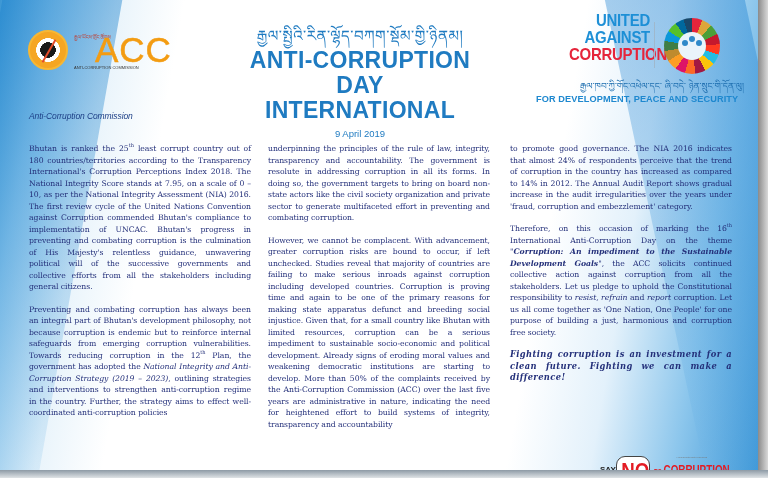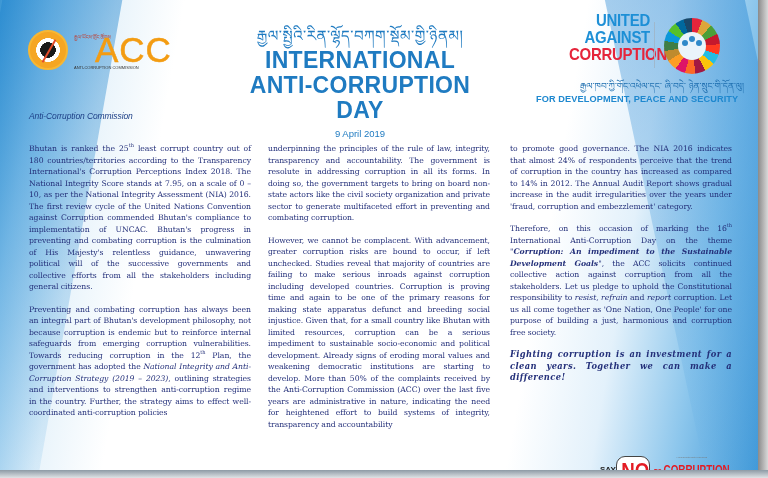--- a/index.html
+++ b/index.html
@@ -82,22 +82,22 @@
 
   <div class="acc-logo">
     <div class="acc-emblem"></div>
     <div class="acc-dz">རྒྱལ་ཡོངས་གྲོང་ཚོགས</div>
     <div class="acc-word">ACC</div>
     <div class="acc-sub">ANTI-CORRUPTION COMMISSION</div>
   </div>
 
   <div class="header-center">
     <div class="dz-title">རྒྱལ་སྤྱིའི་རིན་ལྷོད་བཀག་སྡོམ་གྱི་ཉིནམ།</div>
+    <div class="en-title">ANTI-CORRUPTION DAY</div>
     <div class="en-title">INTERNATIONAL</div>
-    <div class="en-title">ANTI-CORRUPTION DAY</div>
     <div class="date">9 April 2019</div>
   </div>
 
   <div class="un-logo">
     <div class="un-text">
       <span class="blue">UNITED</span>
       <span class="blue">AGAINST</span>
       <span class="red">CORRUPTION</span>
     </div>
     <div class="un-divider"></div>
@@ -121,21 +121,21 @@
   </div>
 
   <div class="col col-2">
     <p>underpinning the principles of the rule of law, integrity, transparency and accountability. The government is resolute in addressing corruption in all its forms. In doing so, the government targets to bring on board non-state actors like the civil society organization and private sector to generate multifaceted effort in preventing and combating corruption.</p>
     <p>However, we cannot be complacent. With advancement, greater corruption risks are bound to occur, if left unchecked. Studies reveal that majority of countries are failing to make serious inroads against corruption including developed countries. Corruption is proving time and again to be one of the primary reasons for making state apparatus defunct and breeding social injustice. Given that, for a small country like Bhutan with limited resources, corruption can be a serious impediment to sustainable socio-economic and political development. Already signs of eroding moral values and weakening democratic institutions are starting to develop. More than 50% of the complaints received by the Anti-Corruption Commission (ACC) over the last five years are administrative in nature, indicating the need for heightened effort to build systems of integrity, transparency and accountability</p>
   </div>
 
   <div class="col col-3">
     <p>to promote good governance. The NIA 2016 indicates that almost 24% of respondents perceive that the trend of corruption in the country has increased as compared to 14% in 2012. The Annual Audit Report shows gradual increase in the audit irregularities over the years under 'fraud, corruption and embezzlement' category.</p>
     <p><span>Therefore, on this occasion of marking the 16</span><sup>th</sup><span> International Anti-Corruption Day on the theme "</span><strong><em>Corruption: An impediment to the Sustainable Development Goals</em></strong><span>", the ACC solicits continued collective action against corruption from all the stakeholders. Let us pledge to uphold the Constitutional responsibility to </span><em>resist, refrain</em><span> and </span><em>report</em><span> corruption. Let us all come together as 'One Nation, One People' for one purpose of building a just, harmonious and corruption free society.</span></p>
-    <p class="closing">Fighting corruption is an investment for a clean years. Together we can make a difference!</p>
+    <p class="closing">Fighting corruption is an investment for a clean future. Fighting we can make a difference!</p>
   </div>
 
   <div class="sayno">
     <div class="say">SAY</div>
     <div class="bubble"></div>
     <div class="no">NO</div>
     <div class="tiny">#YourCountryNotYourFriend</div>
     <div class="to-corr"><span class="to">TO</span><span>CORRUPTION</span></div>
   </div>
 </div>

